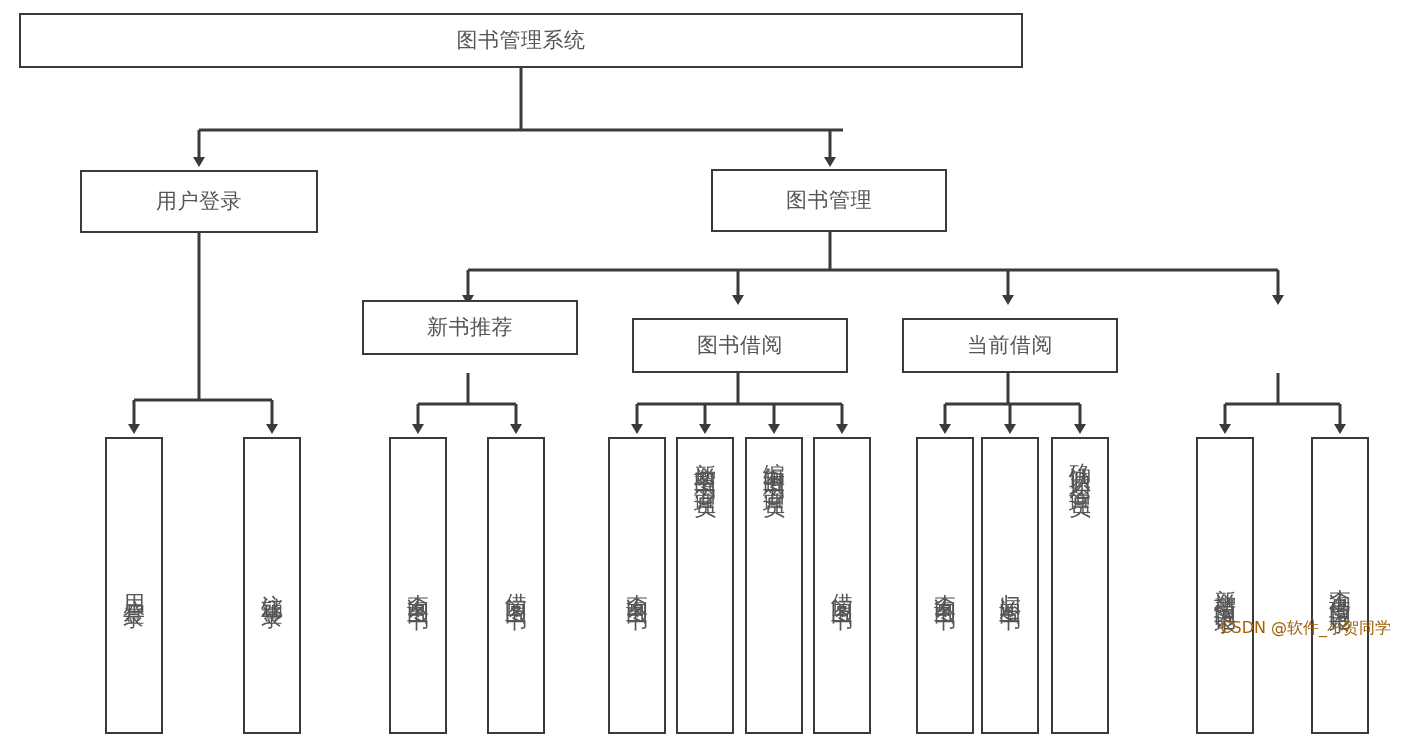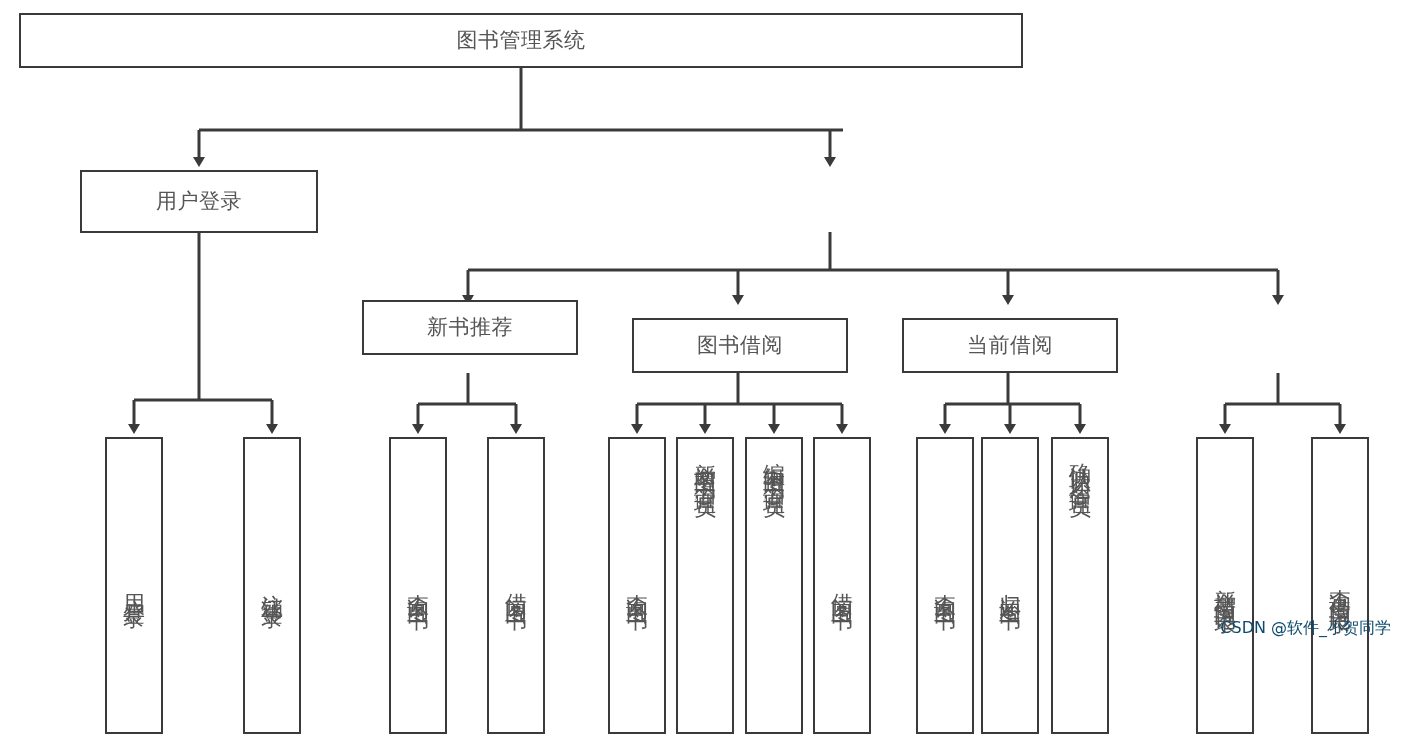--- a/index.html
+++ b/index.html
@@ -49,21 +49,21 @@
     letter-spacing:5px;
     -webkit-writing-mode:vertical-rl;
   }
   .node.v.centered{align-items:center;padding-top:0;}
 
   #watermark{
     position:absolute;
     right:14px;
     bottom:6px;
     font-size:16px;
-    color:#0c4a6e;
+    color:#a16207;
     font-family:"DejaVu Sans","Liberation Sans",sans-serif;
     white-space:nowrap;
     user-select:none;
     text-align:center;
   }
 </style>
 </head>
 <body>
 
 <div id="canvas">
@@ -118,20 +118,23 @@
     </g>
   </svg>
 
   <div class="node h" style="left:19px;top:13px;width:1004px;height:55px;">
     <span class="label">图书管理系统</span>
   </div>
 
   <div class="node h" style="left:80px;top:170px;width:238px;height:63px;">
     <span class="label">用户登录</span>
   </div>
+  <div class="node h" style="left:711px;top:169px;width:236px;height:63px;">
+    <span class="label">图书管理</span>
+  </div>
 
   <div class="node h" style="left:362px;top:300px;width:216px;height:55px;">
     <span class="label">新书推荐</span>
   </div>
   <div class="node h" style="left:632px;top:318px;width:216px;height:55px;">
     <span class="label">图书借阅</span>
   </div>
   <div class="node h" style="left:902px;top:318px;width:216px;height:55px;">
     <span class="label">当前借阅</span>
   </div>

